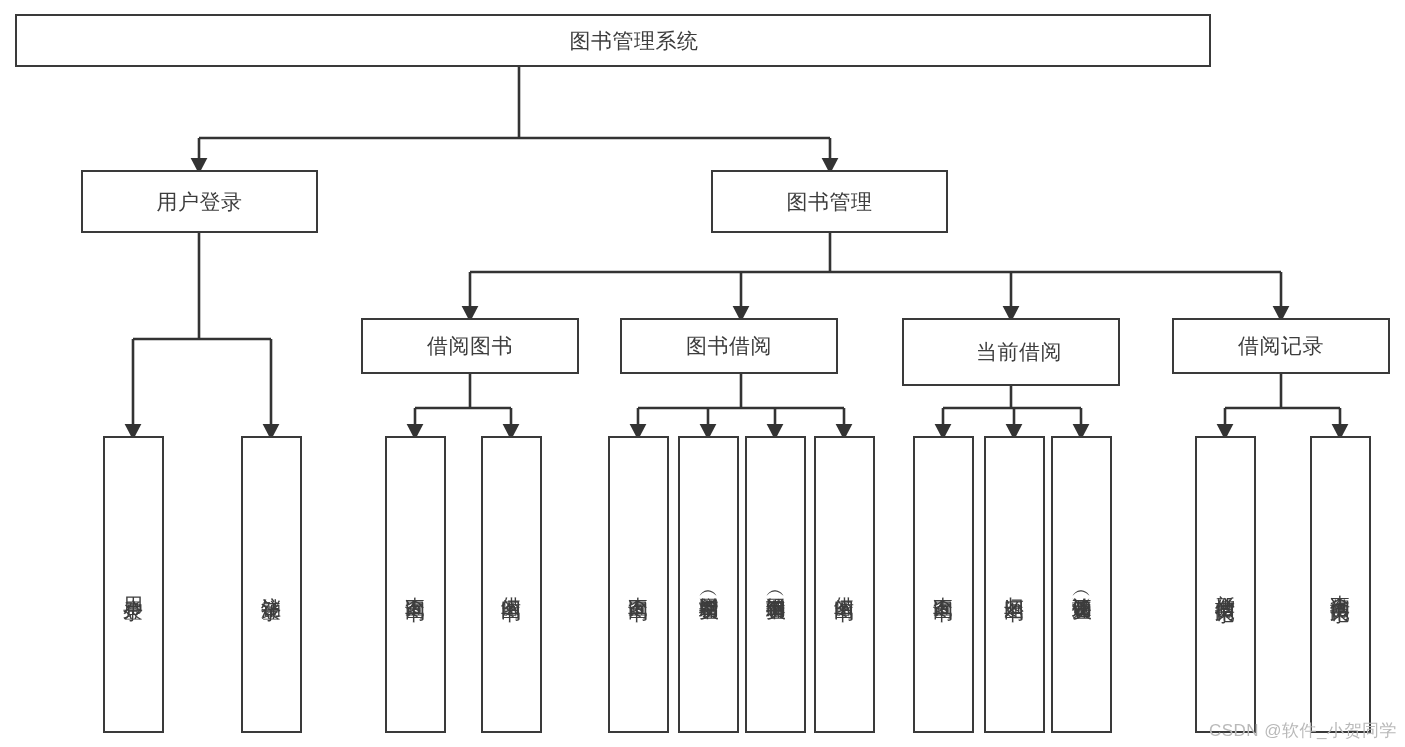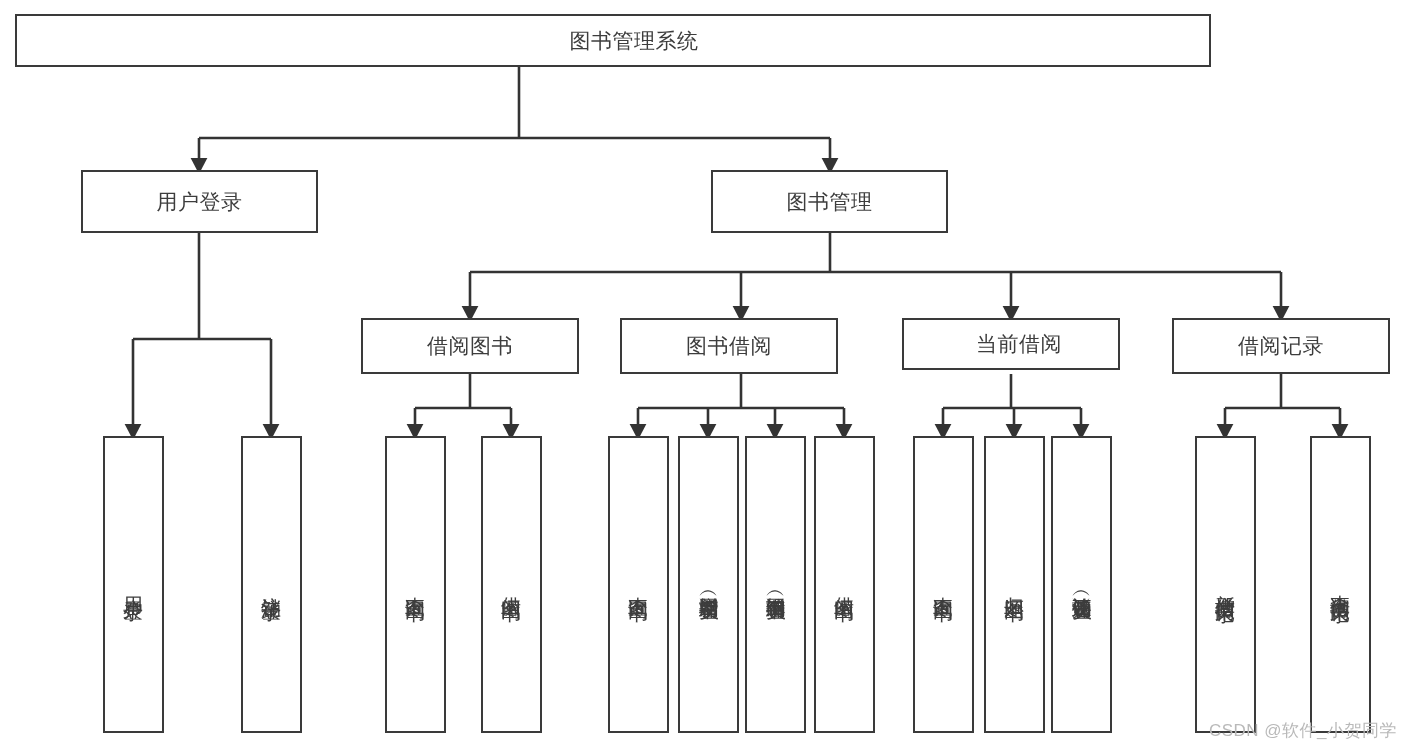--- a/index.html
+++ b/index.html
@@ -136,21 +136,21 @@
   <div class="node horiz" style="left: 711px; top: 170px; width: 237px; height: 63px; border-color: rgb(58, 58, 58); background: rgb(255, 255, 255); color: rgb(61, 61, 61);">
     <span class="node-label">图书管理</span>
   </div>
 
   <div class="node horiz" style="left: 361px; top: 318px; width: 218px; height: 56px; border-color: rgb(58, 58, 58); background: rgb(255, 255, 255); color: rgb(61, 61, 61);">
     <span class="node-label">借阅图书</span>
   </div>
   <div class="node horiz" style="left: 620px; top: 318px; width: 218px; height: 56px; border-color: rgb(58, 58, 58); background: rgb(255, 255, 255); color: rgb(61, 61, 61);">
     <span class="node-label">图书借阅</span>
   </div>
-  <div class="node horiz" style="left: 902px; top: 318px; width: 218px; height: 52px; border-color: rgb(58, 58, 58); background: rgb(255, 255, 255); color: rgb(61, 61, 61); padding-left: 16px;">
+  <div class="node horiz" style="left: 902px; top: 318px; width: 218px; height: 68px; border-color: rgb(58, 58, 58); background: rgb(255, 255, 255); color: rgb(61, 61, 61); padding-left: 16px;">
     <span class="node-label">当前借阅</span>
   </div>
   <div class="node horiz" style="left: 1172px; top: 318px; width: 218px; height: 56px; border-color: rgb(58, 58, 58); background: rgb(255, 255, 255); color: rgb(61, 61, 61);">
     <span class="node-label">借阅记录</span>
   </div>
 
   <div class="node vert" style="left: 103px; top: 436px; width: 61px; height: 297px; border-color: rgb(58, 58, 58); background: rgb(255, 255, 255); color: rgb(61, 61, 61);">
     <span class="node-label">用户登录</span>
   </div>
   <div class="node vert" style="left: 241px; top: 436px; width: 61px; height: 297px; border-color: rgb(58, 58, 58); background: rgb(255, 255, 255); color: rgb(61, 61, 61);">

